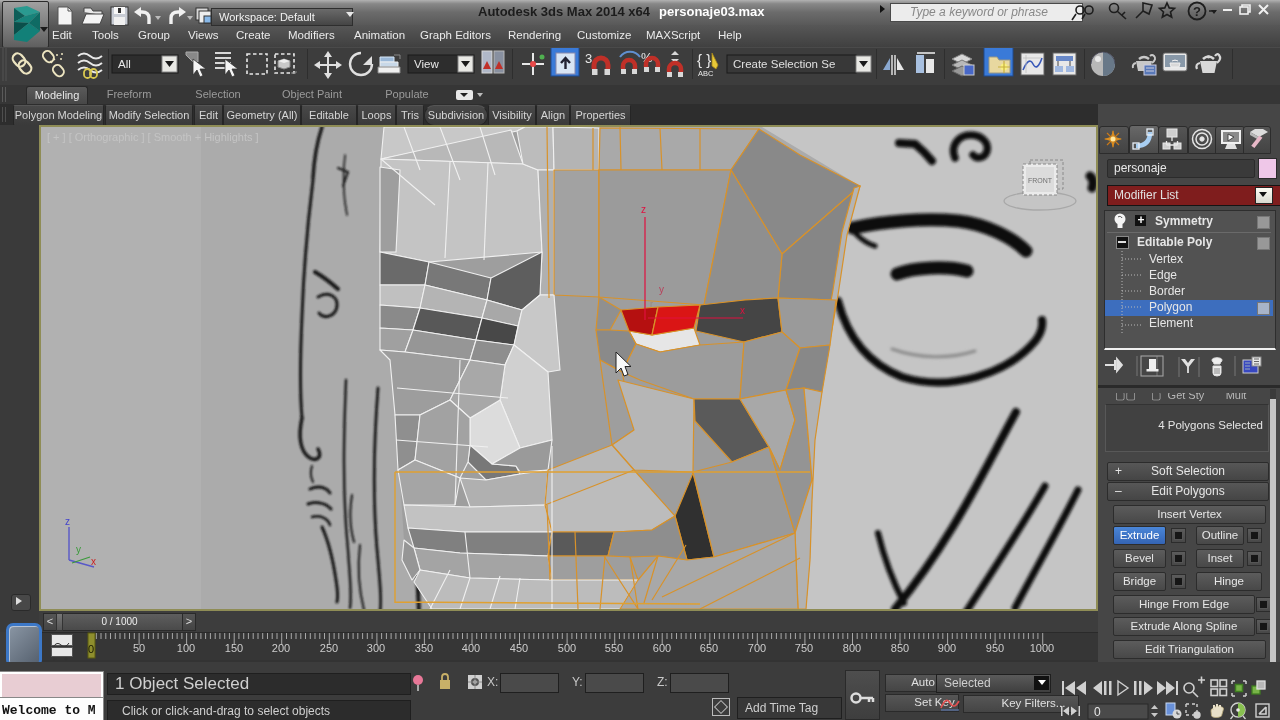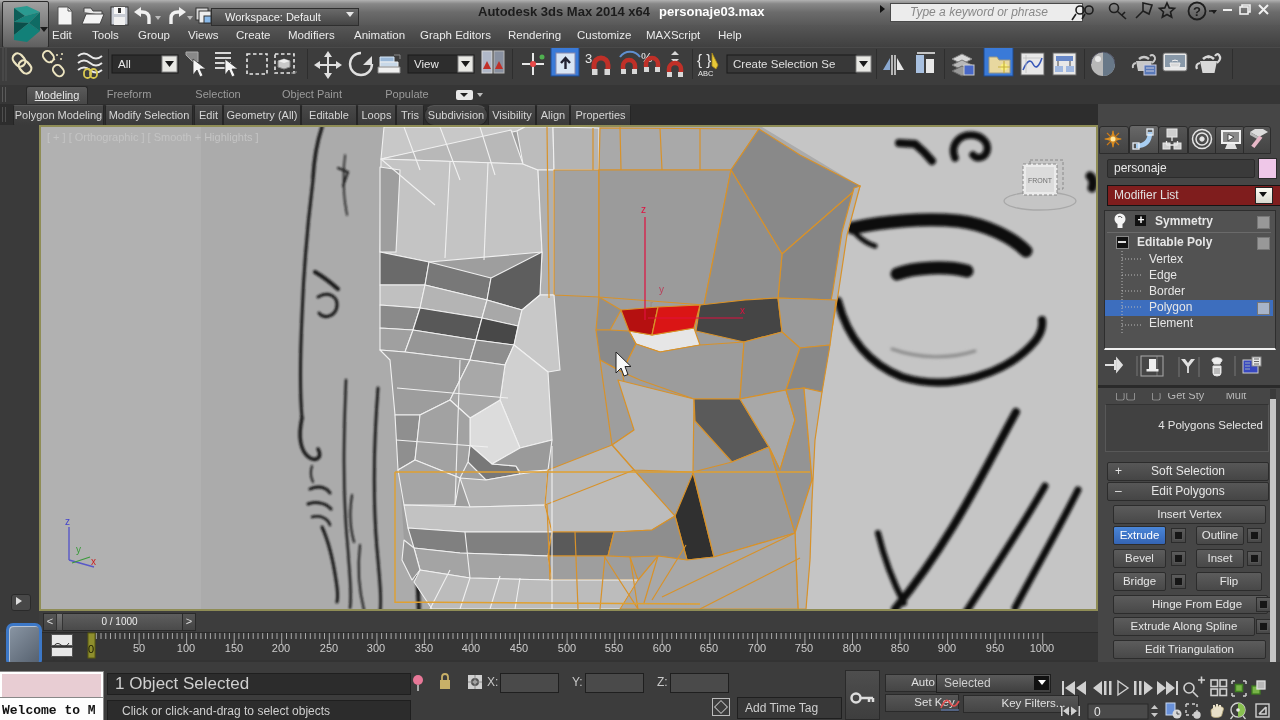--- a/index.html
+++ b/index.html
@@ -6,25 +6,25 @@
 #app{position:absolute;left:0;top:0;width:1280px;height:720px;}
 .abs{position:absolute;}
 #titlebar{left:0;top:0;width:1280px;height:25px;
 background:linear-gradient(#b2b2b2 0%,#888 15%,#6b6b6b 50%,#595959 100%);}
 #menubar{left:0;top:25px;width:1280px;height:22px;
 background:linear-gradient(#575757,#404040);color:#eaeaea;font-size:11.5px;}
 .menu{position:absolute;top:4px;}
 #logobtn{left:2px;top:1px;width:45px;height:45px;background:linear-gradient(#a0a0a0,#5f5f5f);
 border:1px solid #2b2b2b;border-radius:2px;}
 #wsbox{left:211px;top:8px;width:133px;height:16px;background:linear-gradient(#6a6a6a,#454545);
-border:1px solid #2e2e2e;color:#f2f2f2;font-size:11px;line-height:16px;padding-left:13px;}
+border:1px solid #2e2e2e;color:#f2f2f2;font-size:11px;line-height:16px;padding-left:7px;}
 #toolbar{left:0;top:47px;width:1280px;height:38px;background:#3d3d3d;border-top:1px solid #4a4a4a;}
 #ribtabs{left:0;top:85px;width:1280px;height:19px;background:#363636;}
 .rtab{position:absolute;top:1px;height:18px;font-size:11px;color:#9b9b9b;line-height:17px;text-align:center;}
-.rtab.active{background:linear-gradient(#5a5a5a,#464646);color:#e8e8e8;border:1px solid #282828;border-bottom:none;border-radius:3px 3px 0 0;text-decoration:underline;}
+.rtab.active{background:linear-gradient(#5a5a5a,#464646);color:#e8e8e8;border:1px solid #282828;border-bottom:none;border-radius:3px 3px 0 0;}
 #ribrow{left:0;top:104px;width:1280px;height:21px;background:#2d2d2d;}
 .rbtn{position:absolute;top:1px;height:19px;background:linear-gradient(#484848,#3a3a3a);
 border:1px solid #252525;border-top-color:#555;color:#d6d6d6;font-size:11px;line-height:18px;text-align:center;border-radius:2px;}
 #leftstrip{left:0;top:125px;width:39px;height:507px;background:#3a3a3a;}
 #vpborder{left:39px;top:125px;width:1059px;height:486px;background:#8f8d56;}
 #viewport{left:41px;top:127px;width:1055px;height:482px;background:#acacac;overflow:hidden;}
 #cmdpanel{left:1098px;top:104px;width:182px;height:558px;background:#464646;font-size:12px;color:#e2e2e2;}
 .ptab{position:absolute;top:22px;width:28px;height:26px;background:linear-gradient(#555,#434343);border:1px solid #2c2c2c;border-radius:3px 3px 0 0;}
 #objname{position:absolute;left:9px;top:55px;width:140px;height:17px;background:#3a3a3a;border:1px solid #2b2b2b;border-radius:2px;color:#e8e8e8;font-size:12px;line-height:17px;padding-left:6px;}
 #colsw{position:absolute;left:160px;top:54px;width:17px;height:19px;background:#efc7e8;border:1px solid #2b2b2b;}
@@ -623,22 +623,22 @@
    <div class="pbtn" style="left:15px;top:422px;width:51px;background:linear-gradient(#4a86d8,#3464b4);color:#fff;">Extrude</div>
       <div class="sbox" style="left:73px;top:424px;"></div>
    <div class="pbtn" style="left:98px;top:422px;width:46px;">Outline</div>
       <div class="sbox" style="left:149px;top:424px;"></div>
    <div class="pbtn" style="left:15px;top:445px;width:51px;">Bevel</div>
       <div class="sbox" style="left:73px;top:447px;"></div>
    <div class="pbtn" style="left:98px;top:445px;width:46px;">Inset</div>
       <div class="sbox" style="left:149px;top:447px;"></div>
    <div class="pbtn" style="left:15px;top:468px;width:51px;">Bridge</div>
       <div class="sbox" style="left:73px;top:470px;"></div>
-   <div class="pbtn" style="left:98px;top:468px;width:64px;">Flip</div>
-   <div class="pbtn" style="left:15px;top:491px;width:140px;padding-left:13px;">Hinge From Edge</div>
+   <div class="pbtn" style="left:98px;top:468px;width:64px;">Hinge</div>
+   <div class="pbtn" style="left:15px;top:491px;width:140px;">Hinge From Edge</div>
       <div class="sbox" style="left:158px;top:493px;"></div>
    <div class="pbtn" style="left:15px;top:513px;width:140px;">Extrude Along Spline</div>
       <div class="sbox" style="left:158px;top:515px;"></div>
    <div class="pbtn" style="left:15px;top:536px;width:151px;">Edit Triangulation</div>
    <div class="abs" style="left:172px;top:285px;width:6px;height:273px;background:#3a3a3a;"></div>
    <div class="abs" style="left:172px;top:295px;width:6px;height:263px;background:#c4c4c4;"></div>
  </div>
 
  <div id="timeslider" class="abs">
    <div class="abs" style="left:4px;top:2px;width:12px;height:16px;background:linear-gradient(#555,#444);border:1px solid #2a2a2a;color:#ddd;font-size:11px;text-align:center;line-height:15px;">&lt;</div>

